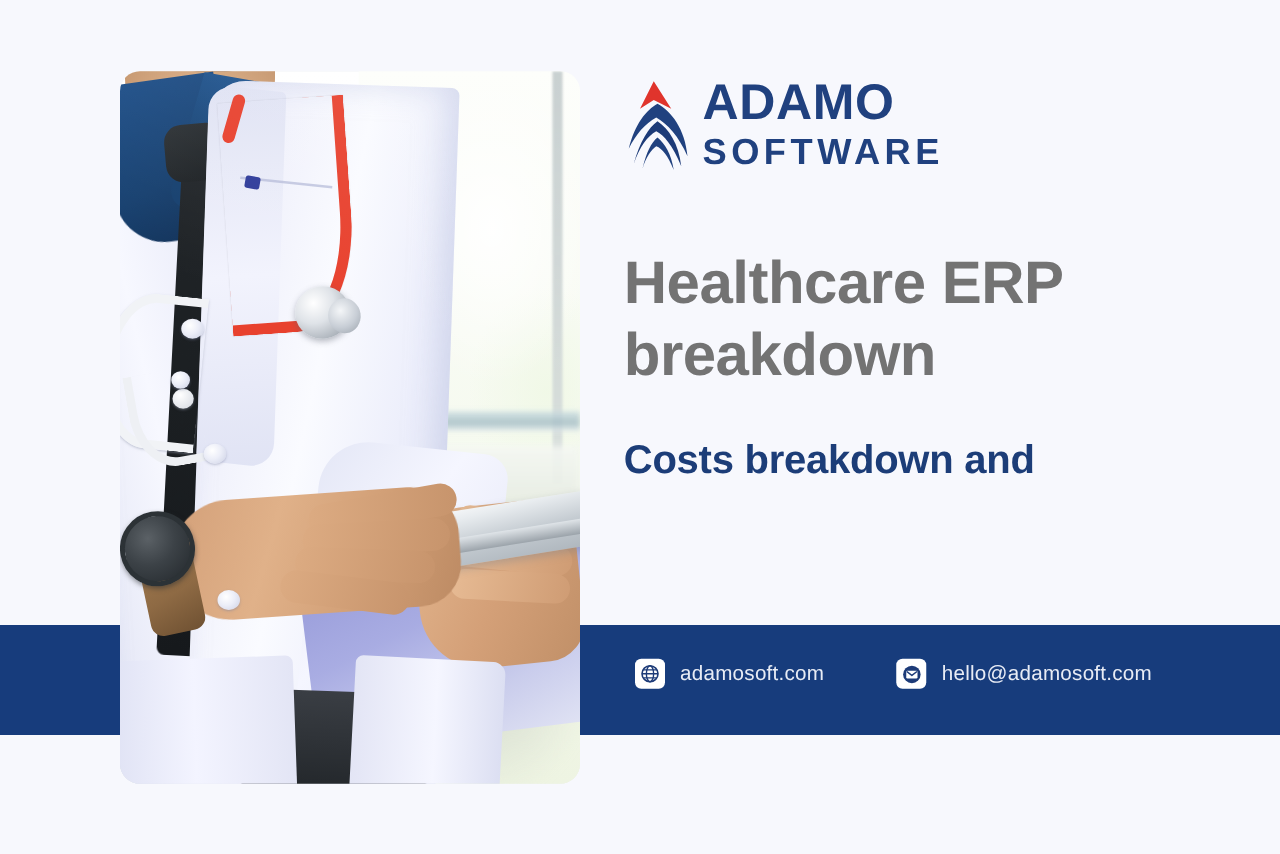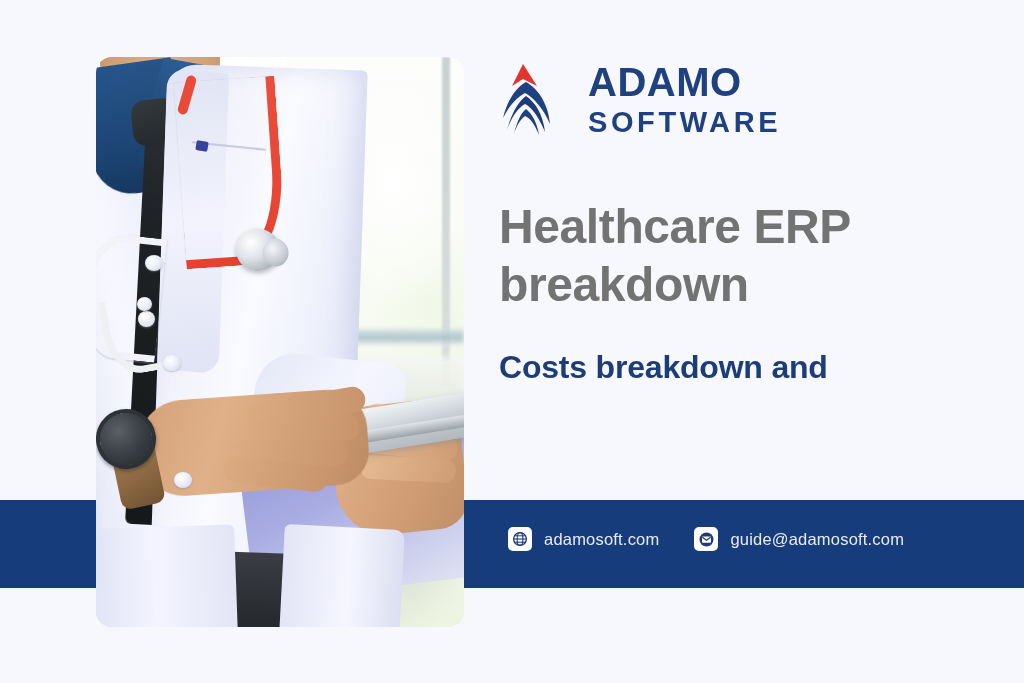--- a/index.html
+++ b/index.html
@@ -31,21 +31,21 @@
     background: #173c7c;
     z-index: 1;
   }
   .footer-contacts {
     position: absolute;
     left: 508px;
     top: 500px;
     height: 78px;
     display: flex;
     align-items: center;
-    gap: 35px;
+    gap: 58px;
     z-index: 3;
   }
   .contact {
     display: flex;
     align-items: center;
     gap: 12px;
   }
   .contact-icon {
     width: 24px;
     height: 24px;
@@ -514,22 +514,22 @@
     width: 500px;
     height: 500px;
     z-index: 4;
   }
 
   .logo {
     position: absolute;
     left: 0px;
     top: 62px;
     display: flex;
-    align-items: flex-start;
-    gap: 34px;
+    align-items: flex-end;
+    gap: 8px;
   }
   .logo-mark {
     width: 58px;
     height: 74px;
     flex: 0 0 auto;
   }
   .logo-words {
     display: flex;
     flex-direction: column;
     justify-content: center;
@@ -676,18 +676,18 @@
     </div>
 
     <div class="contact">
       <span class="contact-icon">
         <svg width="17" height="17" viewBox="0 0 17 17">
           <circle cx="8.5" cy="8.5" r="7" fill="#1d3b78"></circle>
           <rect x="4" y="5.6" width="9" height="6.2" rx="1" fill="#ffffff"></rect>
           <path d="M4.4 6.2 L8.5 9.3 L12.6 6.2" fill="none" stroke="#1d3b78" stroke-width="1.2" stroke-linejoin="round"></path>
         </svg>
       </span>
-      <span class="contact-text">guide@adamosoft.com</span>
+      <span class="contact-text">hello@adamosoft.com</span>
     </div>
 
   </div>
 
 </div>
 
 </body></html>

